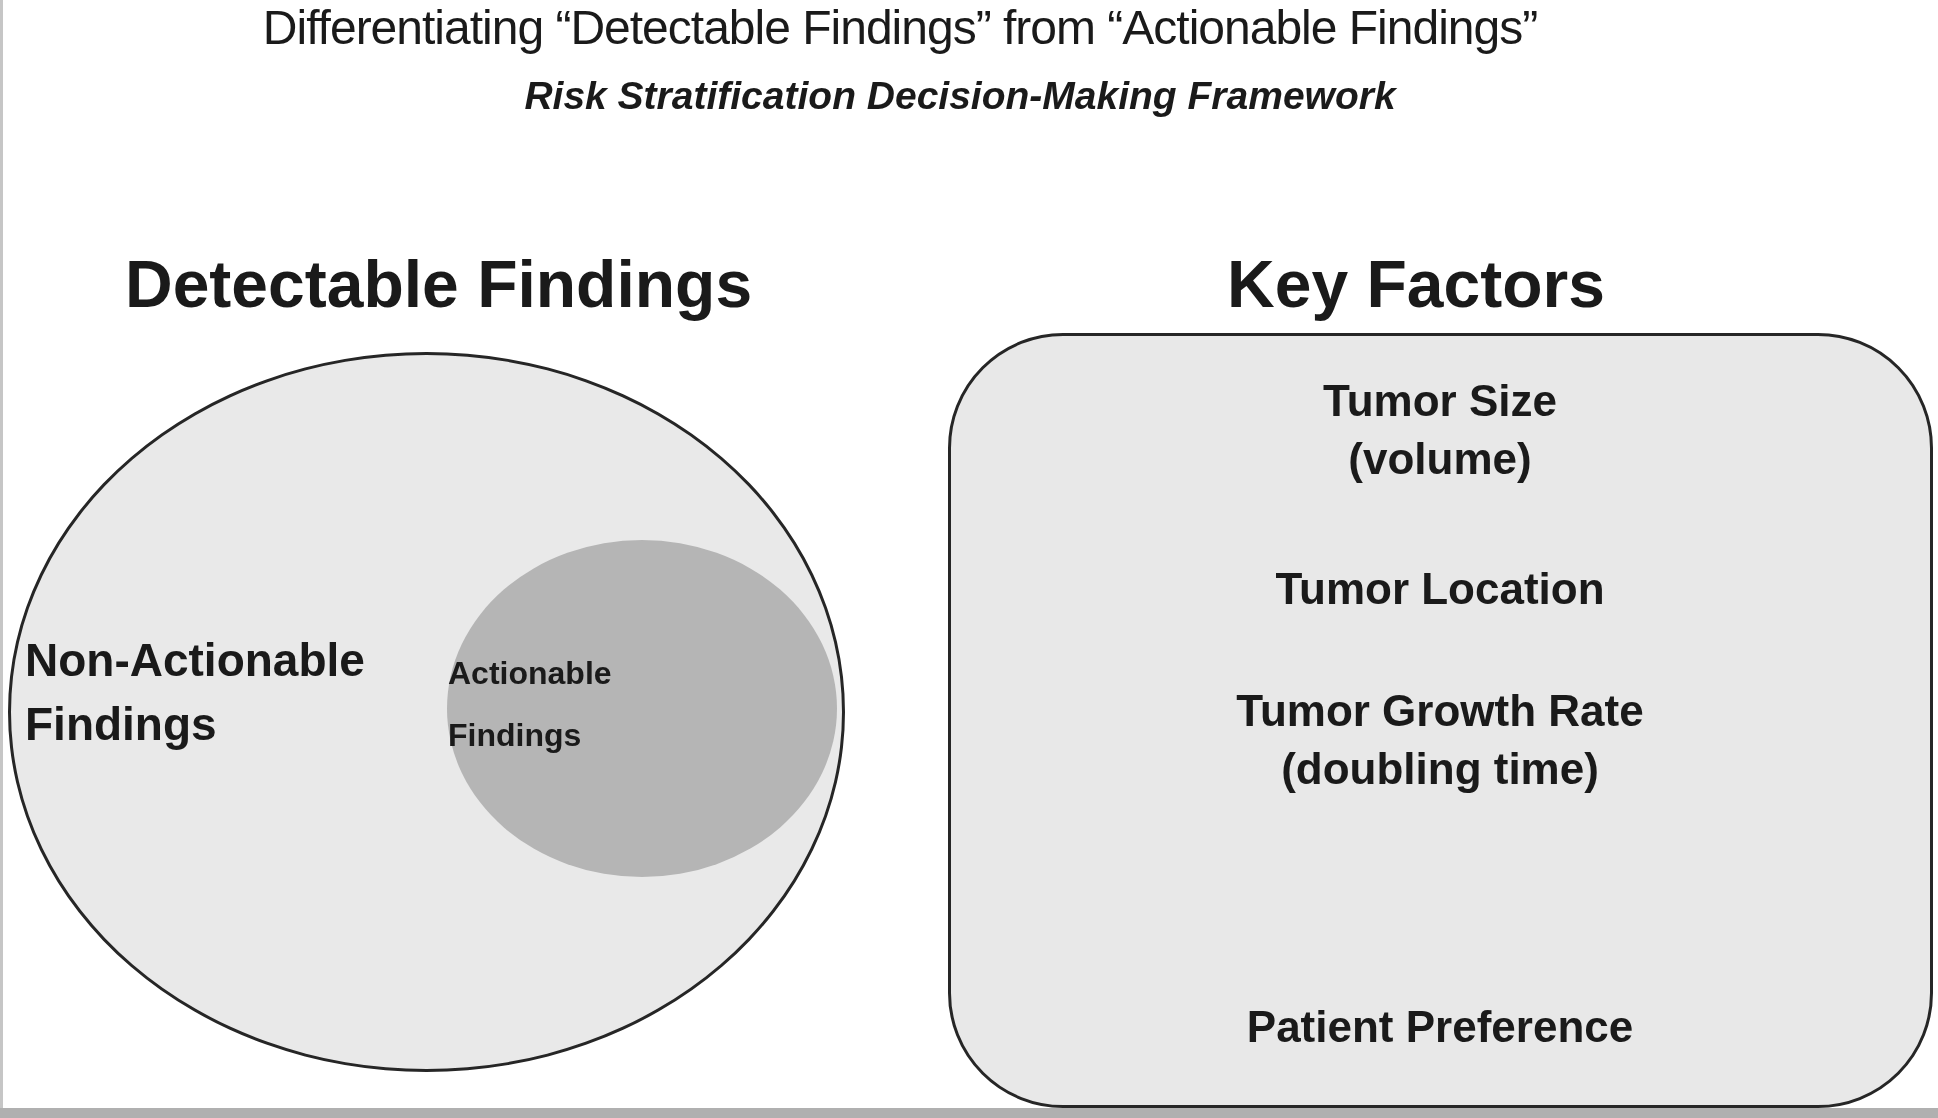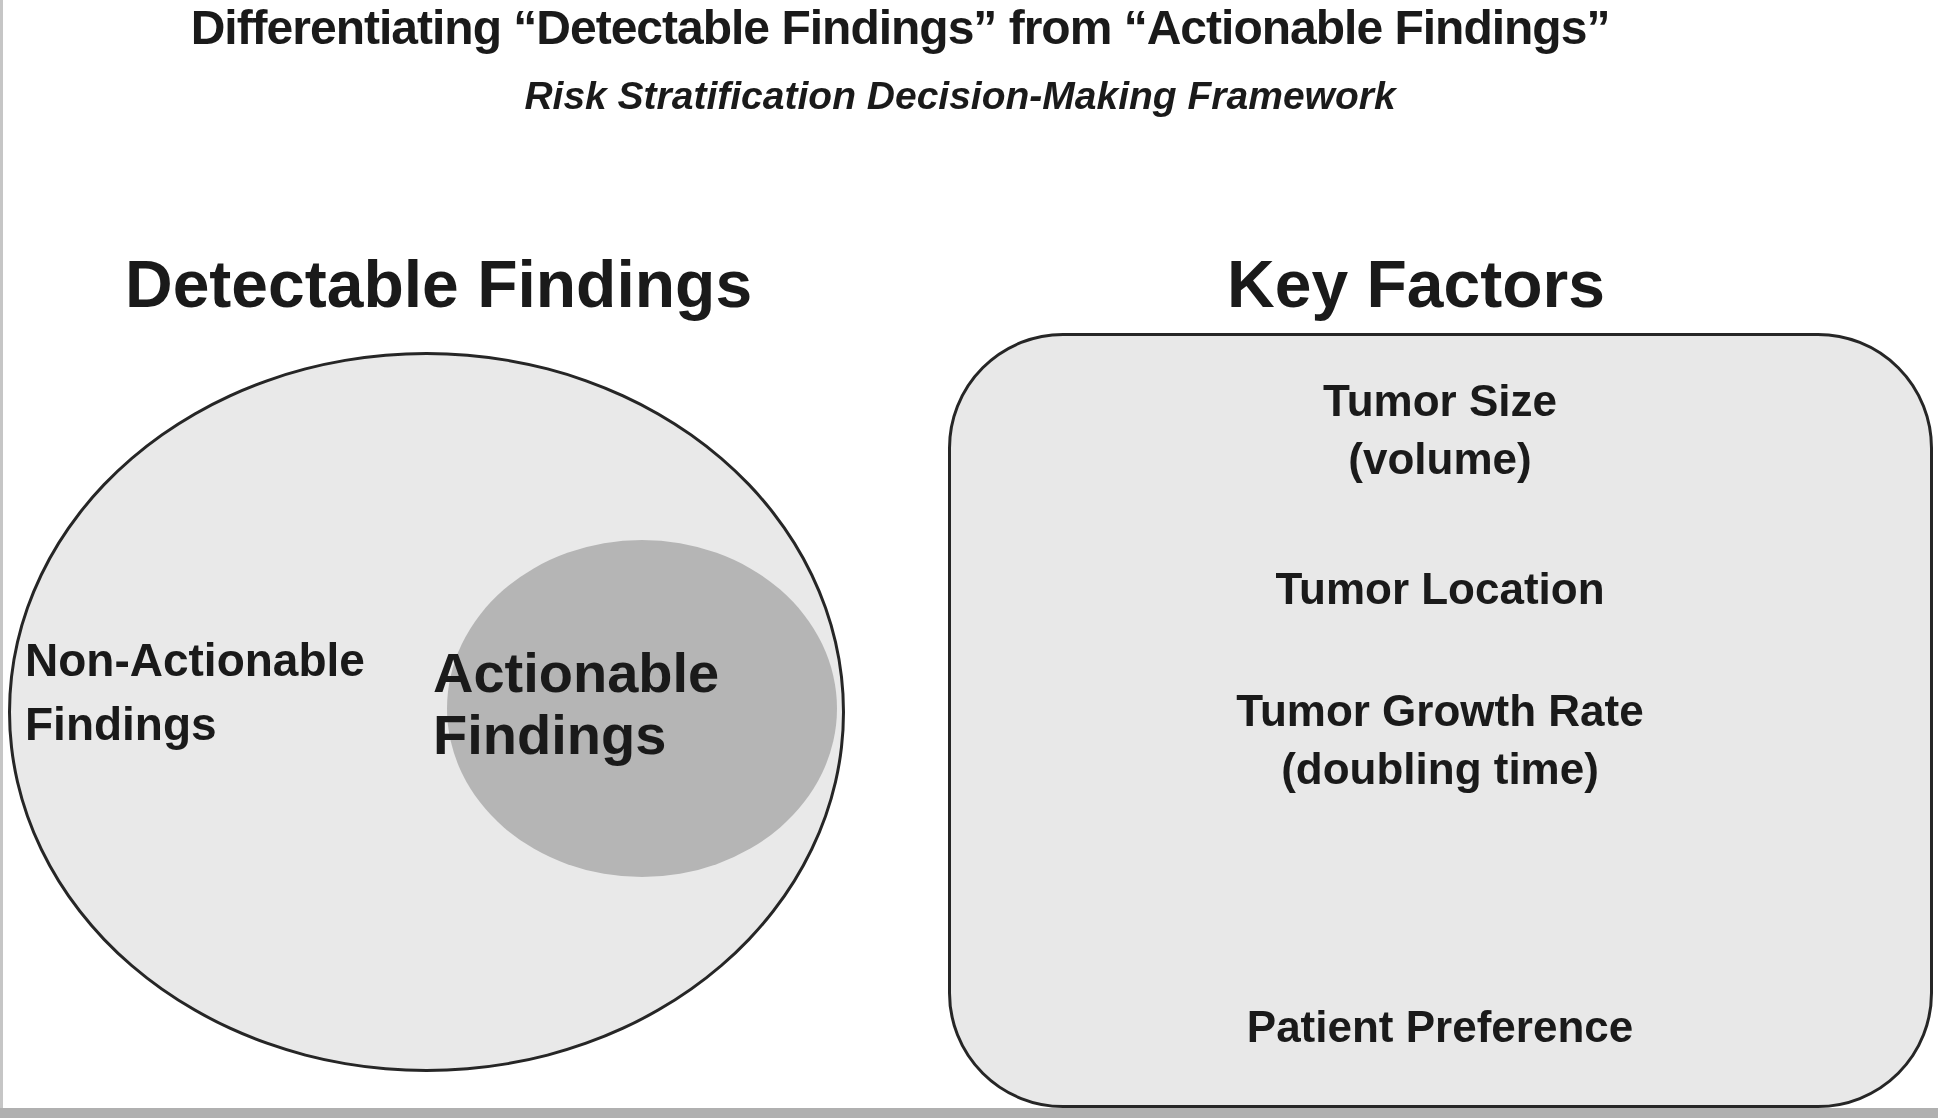--- a/index.html
+++ b/index.html
@@ -21,21 +21,21 @@
     left: 0; top: 0;
     width: 3px; height: 1118px;
     background: #c6c6c6;
   }
   .title {
     position: absolute;
     top: 0px; left: 0;
     width: 1800px;
     text-align: center;
     font-size: 48px;
-    font-weight: bold;
+    font-weight: normal;
     letter-spacing: -1px;
     white-space: nowrap;
   }
   .subtitle {
     position: absolute;
     top: 74px; left: 0;
     width: 1900px;
     text-align: center;
     font-size: 39px;
     font-weight: bold;
@@ -75,23 +75,23 @@
     position: absolute;
     font-weight: bold;
   }
   .non-actionable {
     left: 25px; top: 628px;
     width: 395px;
     font-size: 46px;
     line-height: 64px;
   }
   .actionable {
-    left: 433px; top: 642px;
+    left: 448px; top: 642px;
     width: 350px;
-    font-size: 56px;
+    font-size: 32px;
     line-height: 62px;
   }
 
   .kf-panel {
     position: absolute;
     left: 948px; top: 333px;
     width: 985px; height: 775px;
     background: #e8e8e8;
     border: 3px solid #262626;
     border-radius: 115px;

